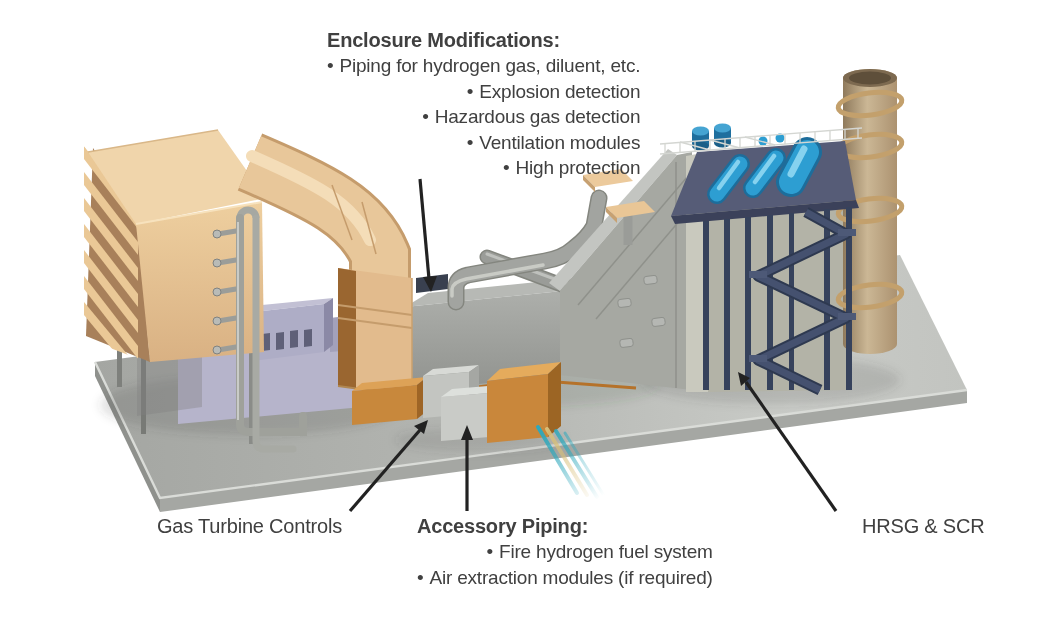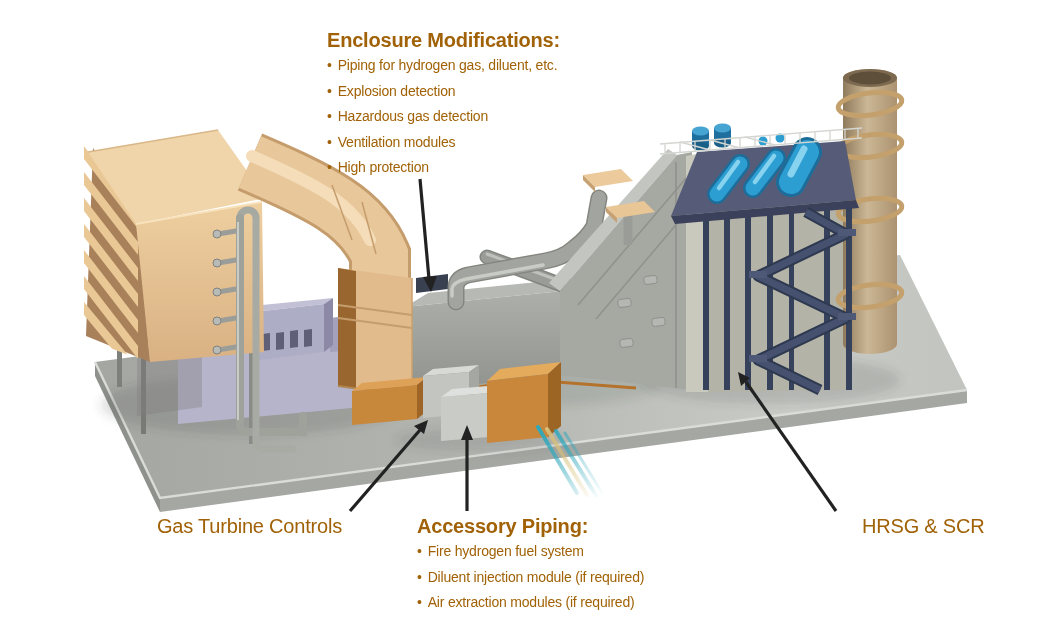--- a/index.html
+++ b/index.html
@@ -1,21 +1,21 @@
 <!DOCTYPE html>
 <html><head>
 <meta charset="utf-8">
 <style>
   html,body{margin:0;padding:0;background:#ffffff;}
   .page{position:relative;width:1054px;height:640px;background:#ffffff;overflow:hidden;
-        font-family:"Liberation Sans",sans-serif;color:#a16207;}
+        font-family:"Liberation Sans",sans-serif;color:#404040;}
   .illustration{position:absolute;left:0;top:0;width:1054px;height:640px;}
   .ann{position:absolute;white-space:nowrap;}
   .ann .heading{font-size:20px;font-weight:bold;line-height:26px;letter-spacing:-0.2px;}
-  .ann .bullet{font-size:14px;line-height:25.5px;letter-spacing:-0.2px;}
+  .ann .bullet{font-size:19px;line-height:25.5px;letter-spacing:-0.2px;text-align:right;}
   .ann .bullet .dot{margin-right:6px;}
   .label-bold{font-size:20px;font-weight:normal;line-height:26px;letter-spacing:-0.2px;}
   #ann-enclosure{left:327px;top:27px;}
   #ann-gtc{left:157px;top:513px;}
   #ann-accessory{left:417px;top:513px;}
   #ann-hrsg{left:862px;top:513px;}
 </style>
 </head>
 <body>
 
@@ -311,20 +311,19 @@
         <div class="bullet"><span class="dot">•</span><span>High protection</span></div>
       </div>
   </div>
 
   <div class="ann label-bold" id="ann-gtc">Gas Turbine Controls</div>
 
   <div class="ann" id="ann-accessory">
     <div class="heading">Accessory Piping:</div>
     <div>
         <div class="bullet"><span class="dot">•</span><span>Fire hydrogen fuel system</span></div>
-        <div class="bullet"><span class="dot">•</span><span>Diluent injection module (if required)</span></div>
         <div class="bullet"><span class="dot">•</span><span>Air extraction modules (if required)</span></div>
       </div>
   </div>
 
   <div class="ann label-bold" id="ann-hrsg">HRSG &amp; SCR</div>
 
 </div>
 
 </body></html>

